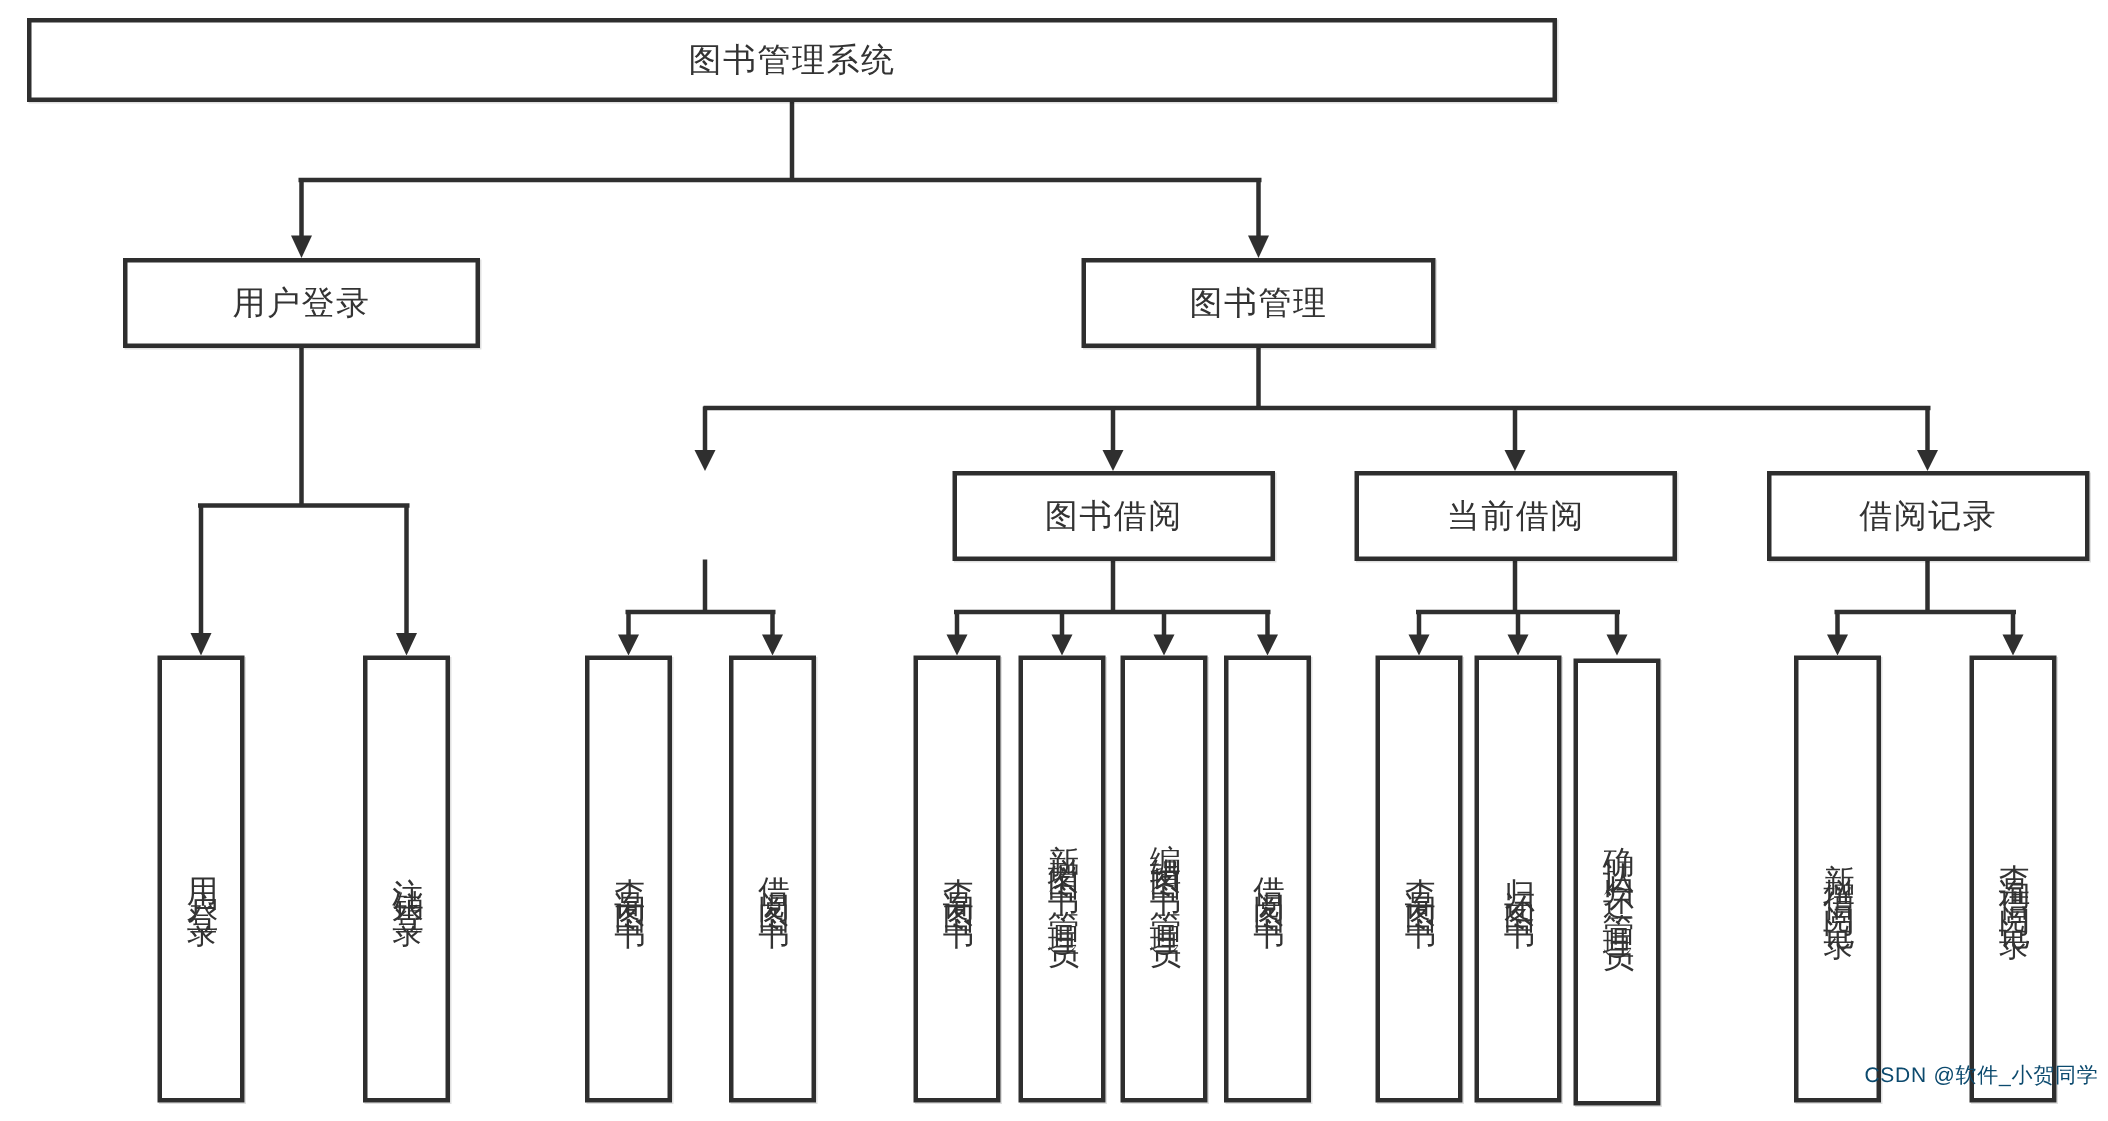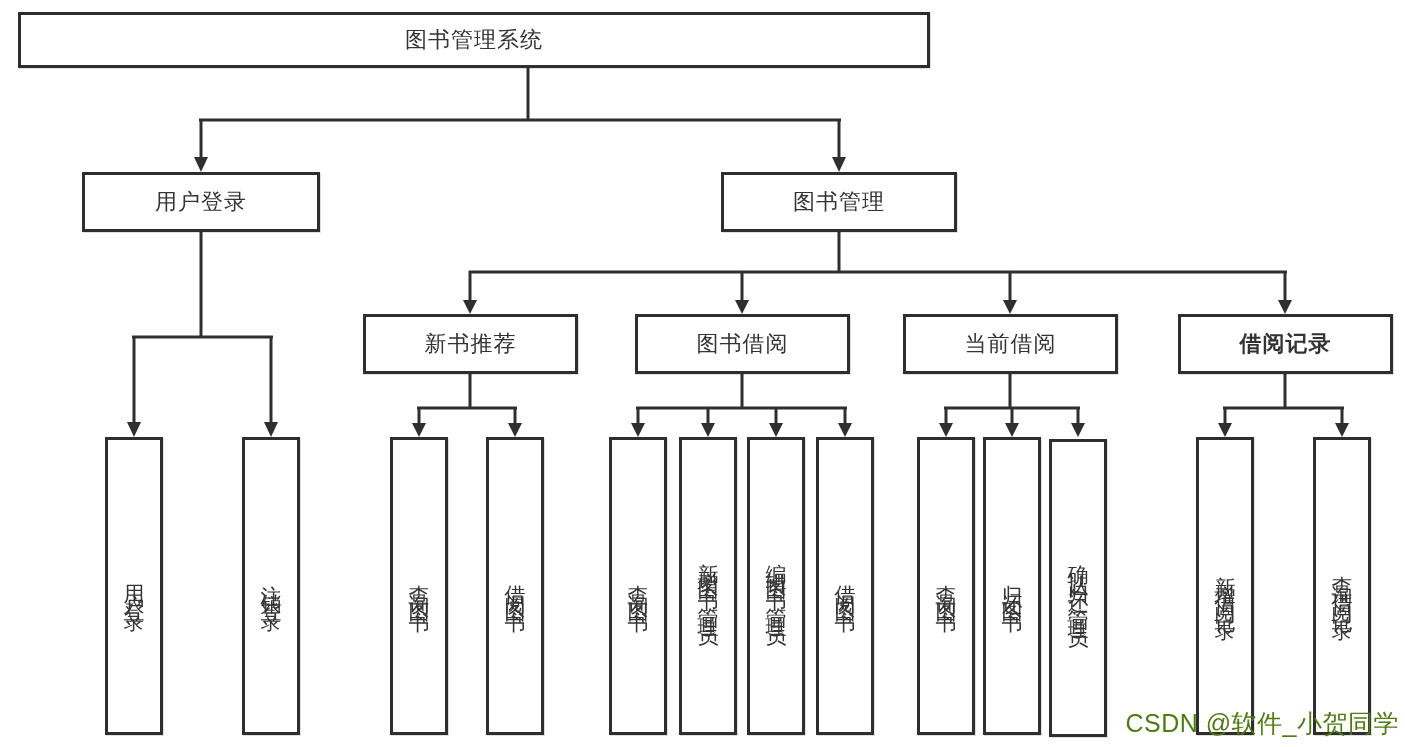--- a/index.html
+++ b/index.html
@@ -40,23 +40,23 @@
     writing-mode: vertical-rl;
     text-orientation: mixed;
     font-size: 21px;
     line-height: 1.05;
     letter-spacing: 9px;
     white-space: nowrap;
   }
   .watermark {
     position: absolute;
     right: 6px;
-    bottom: 7px;
-    font-size: 25px;
-    color: #4d7c0f;
+    bottom: 21px;
+    font-size: 14px;
+    color: #0c4a6e;
     letter-spacing: 0.5px;
     z-index: 5;
     white-space: nowrap;
   }
 </style>
 </head>
 <body>
 
 <div class="stage">
 
@@ -129,41 +129,38 @@
     <g>
       <line x1="1285" y1="373" x2="1285" y2="409"></line>
       <line x1="1223" y1="408" x2="1344" y2="408"></line>
       <line x1="1225" y1="407" x2="1225" y2="425"></line>
       <polygon points="1218,423 1232,423 1225,437"></polygon>
       <line x1="1342" y1="407" x2="1342" y2="425"></line>
       <polygon points="1335,423 1349,423 1342,437"></polygon>
     </g>
   </svg>
 
-  <div class="node" style="left:18px; top:12px; width:912px; height:56px;">
+  <div class="node" style="left:18px; top:12px; width:1020px; height:56px;">
     <span class="lbl">图书管理系统</span>
   </div>
 
   <div class="node" style="left:82px; top:172px; width:238px; height:60px;">
     <span class="lbl">用户登录</span>
   </div>
   <div class="node" style="left:721px; top:172px; width:236px; height:60px;">
     <span class="lbl">图书管理</span>
   </div>
 
-  <div class="node" style="left:363px; top:314px; width:215px; height:60px;">
-    <span class="lbl">新书推荐</span>
-  </div>
   <div class="node" style="left:635px; top:314px; width:215px; height:60px;text-align:center;">
     <span class="lbl">图书借阅</span>
   </div>
   <div class="node" style="left:903px; top:314px; width:215px; height:60px;text-align:right;">
     <span class="lbl">当前借阅</span>
   </div>
-  <div class="node" style="left:1178px; top:314px; width:215px; height:60px;font-weight:bold;">
+  <div class="node" style="left:1178px; top:314px; width:215px; height:60px;">
     <span class="lbl">借阅记录</span>
   </div>
 
   <div class="node v" style="left:105px; top:437px; width:58px; height:298px;">
     <span class="lbl">用户登录</span>
   </div>
   <div class="node v" style="left:242px; top:437px; width:58px; height:298px;">
     <span class="lbl">注销登录</span>
   </div>
 

